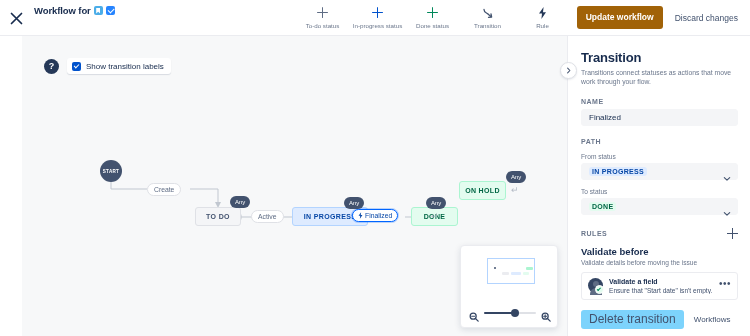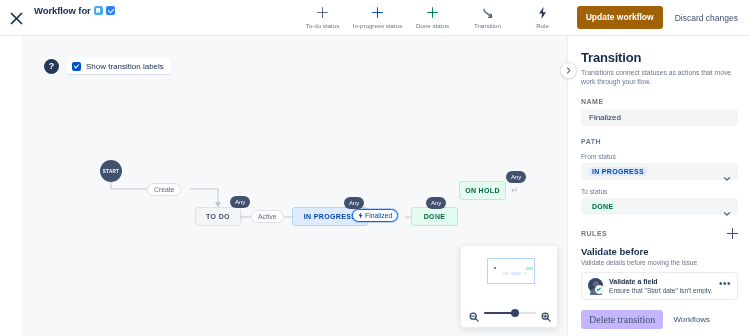--- a/index.html
+++ b/index.html
@@ -214,22 +214,22 @@
   .rc-text{flex:1;min-width:0;}
   .rc-title{font-size:7px;font-weight:bold;color:#172b4d;}
   .rc-sub{font-size:6.6px;color:#42526e;margin-top:1.5px;white-space:nowrap;overflow:hidden;text-overflow:ellipsis;}
   .dots{font-size:10px;color:#42526e;letter-spacing:.5px;line-height:6px;cursor:pointer;flex:none;padding-bottom:3px;}
 
   .panel-footer{
     position:absolute;left:0;bottom:0;width:183px;height:34px;
     display:flex;align-items:center;gap:6px;padding:0 13px;box-sizing:border-box;
   }
   .btn-subtle{
-    background:#c4b5fd;border:none;border-radius:3px;color:#42526e;
-    font-size:10px;padding:0 8px;height:19px;cursor:pointer;font-family:Liberation Serif, serif;
+    background:#7dd3fc;border:none;border-radius:3px;color:#42526e;
+    font-size:12px;padding:0 8px;height:19px;cursor:pointer;font-family:Liberation Sans, sans-serif;
   }
   .btn-plain{
     background:transparent;border:none;color:#42526e;font-size:8px;padding:0 4px;height:19px;
     cursor:pointer;font-family:inherit;
   }
 </style>
 </head>
 <body>
 
 <div class="app">

